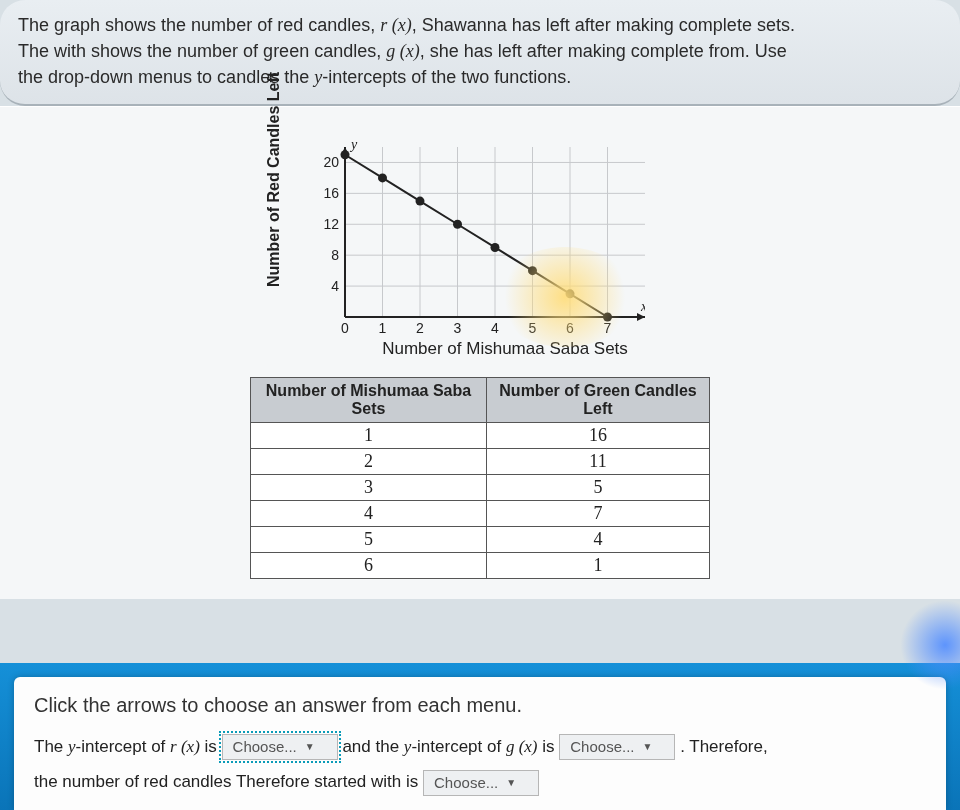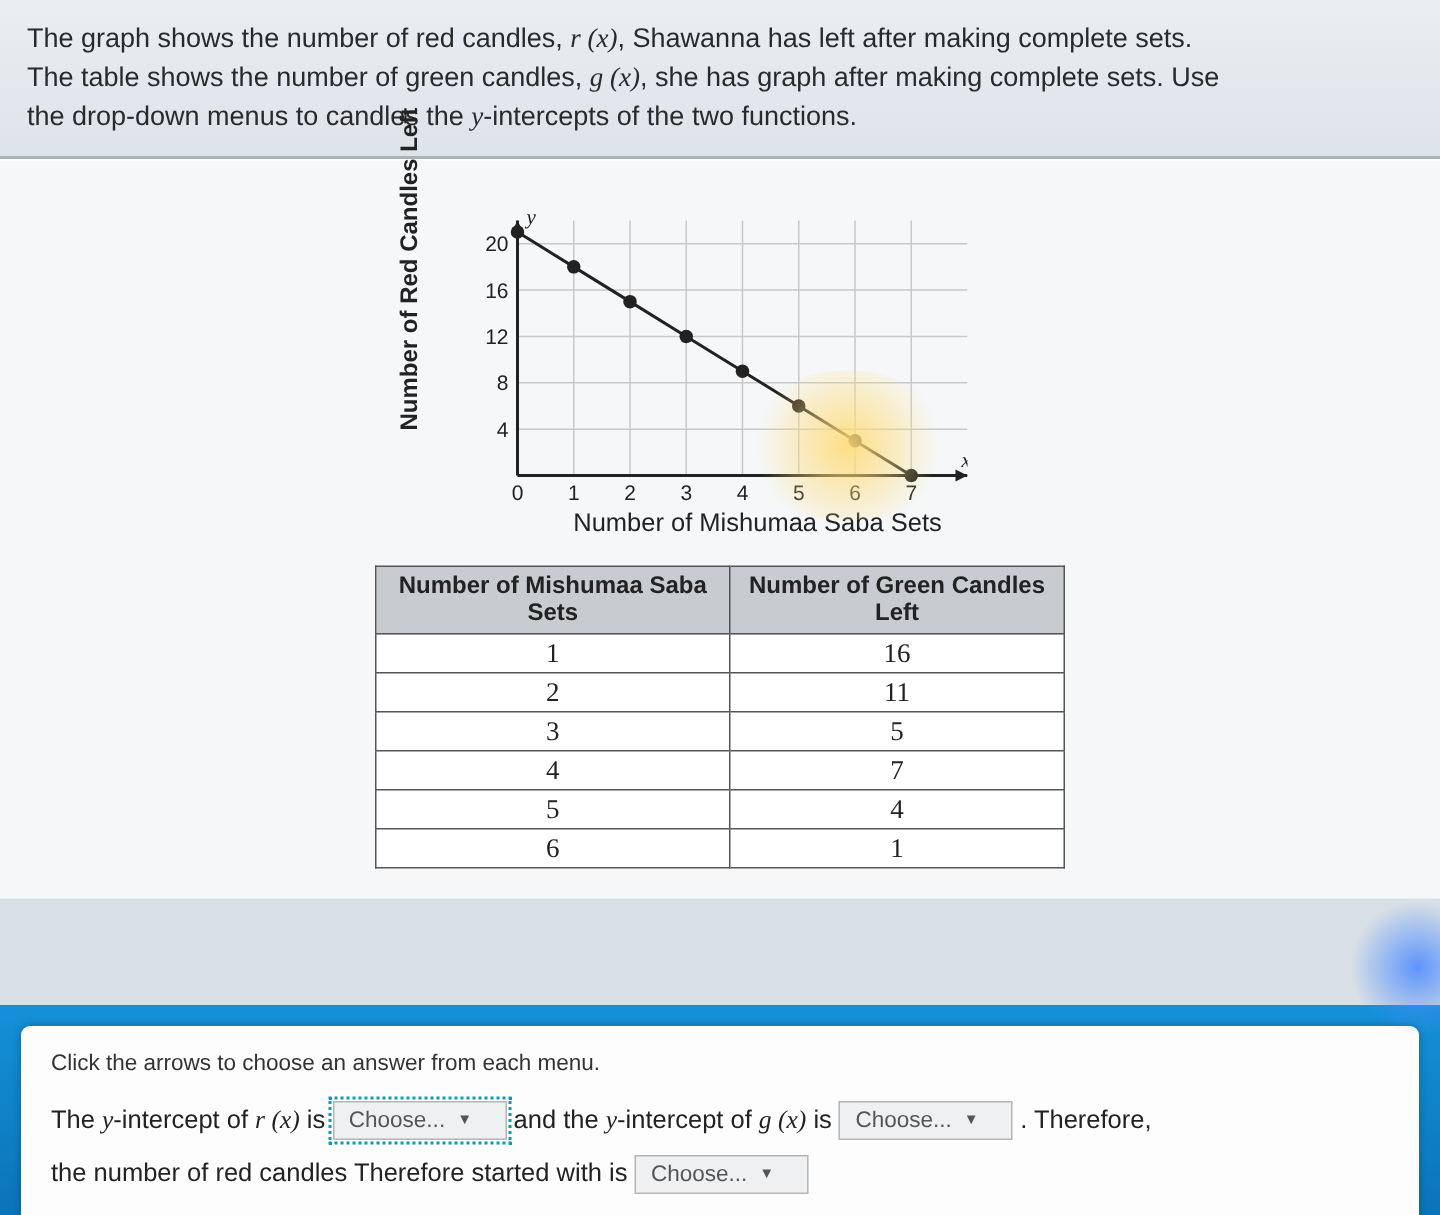--- a/index.html
+++ b/index.html
@@ -14,20 +14,21 @@
     overflow: hidden;
     position: relative;
   }
   .header-box {
     background: linear-gradient(#e9eef2, #dde3e8);
     border-bottom: 2px solid #a8b2b9;
     padding: 12px 18px 14px 18px;
     font-size: 18px;
     line-height: 1.45;
     color: #2a2a2a;
+    border-radius: 25px;
   }
   .content-area {
     background: #f5f7f8;
     margin: 0;
     padding: 30px 0 20px 0;
     border-top: 1px solid #fff;
   }
   .chart-wrap {
     width: 430px;
     margin: 0 auto 18px auto;
@@ -94,21 +95,21 @@
     background: #fdfdfd;
     margin: 0 14px;
     border-radius: 6px 6px 0 0;
     padding: 14px 20px 10px 20px;
     font-size: 17px;
     line-height: 2.1;
     color: #222;
     box-shadow: 0 0 6px rgba(0,0,0,.25);
   }
   .answer-panel .hint {
-    font-size: 15px;
+    font-size: 20px;
     line-height:1.4;
     margin-bottom:10px;
     color:#333;
   }
   .dropdown {
     display: inline-flex;
     align-items: center;
     border: 1px solid #b6b6b6;
     background: #eef0f2;
     padding: 3px 22px 3px 10px;
@@ -139,21 +140,21 @@
     pointer-events:none;
   }
   .serif-it { font-family:"Times New Roman",serif; font-style:italic;}
 </style>
 </head>
 <body>
 
 <div class="header-box">
   <span>The graph shows the number of red candles, </span><span class="serif-it">r (x)</span><span>, Shawanna has left after making complete sets.</span>
   <br>
-  <span>The table shows the number of green candles, </span><span class="serif-it">g (x)</span><span>, she has graph after making complete sets. Use</span>
+  <span>The with shows the number of green candles, </span><span class="serif-it">g (x)</span><span>, she has left after making complete from. Use</span>
   <br>
   <span>the drop-down menus to candles the </span><span class="serif-it">y</span><span>-intercepts of the two functions.</span>
 </div>
 
 <div class="content-area">
 
   <div class="chart-wrap">
     <div class="y-axis-label">
       <span>Number of Red Candles Left</span>
     </div>

